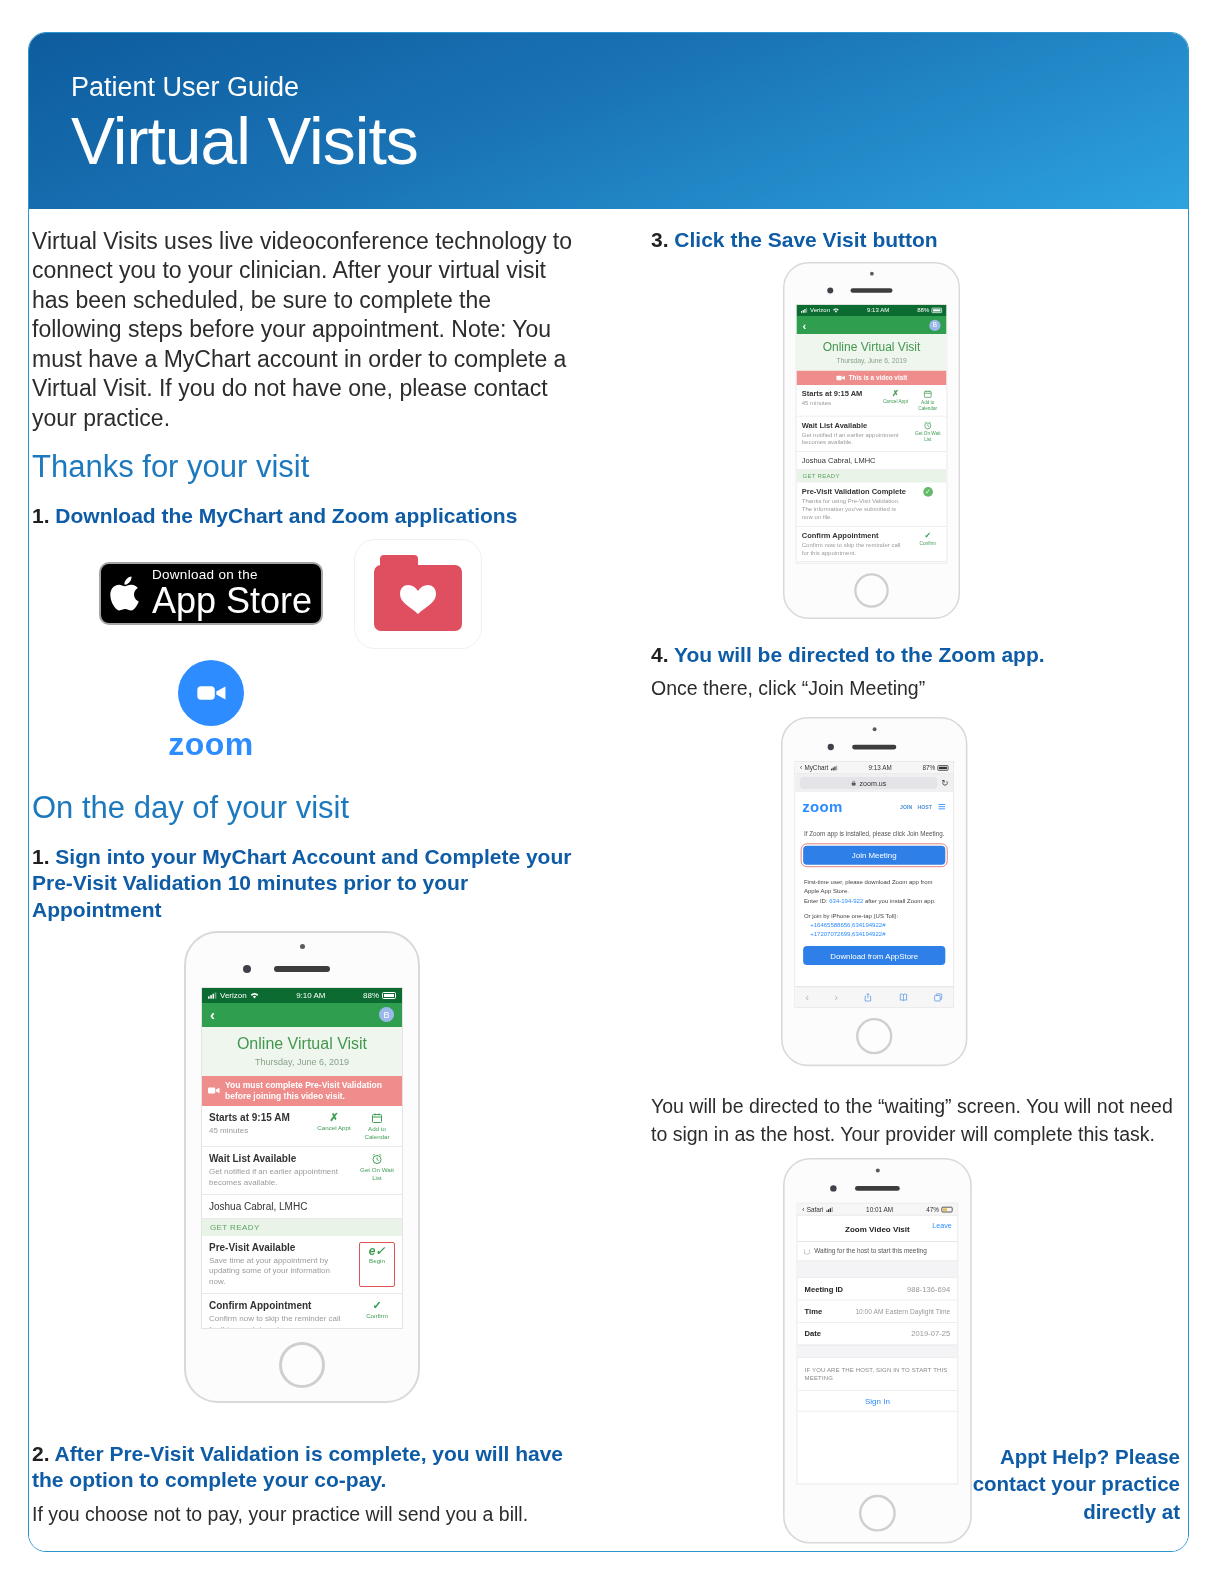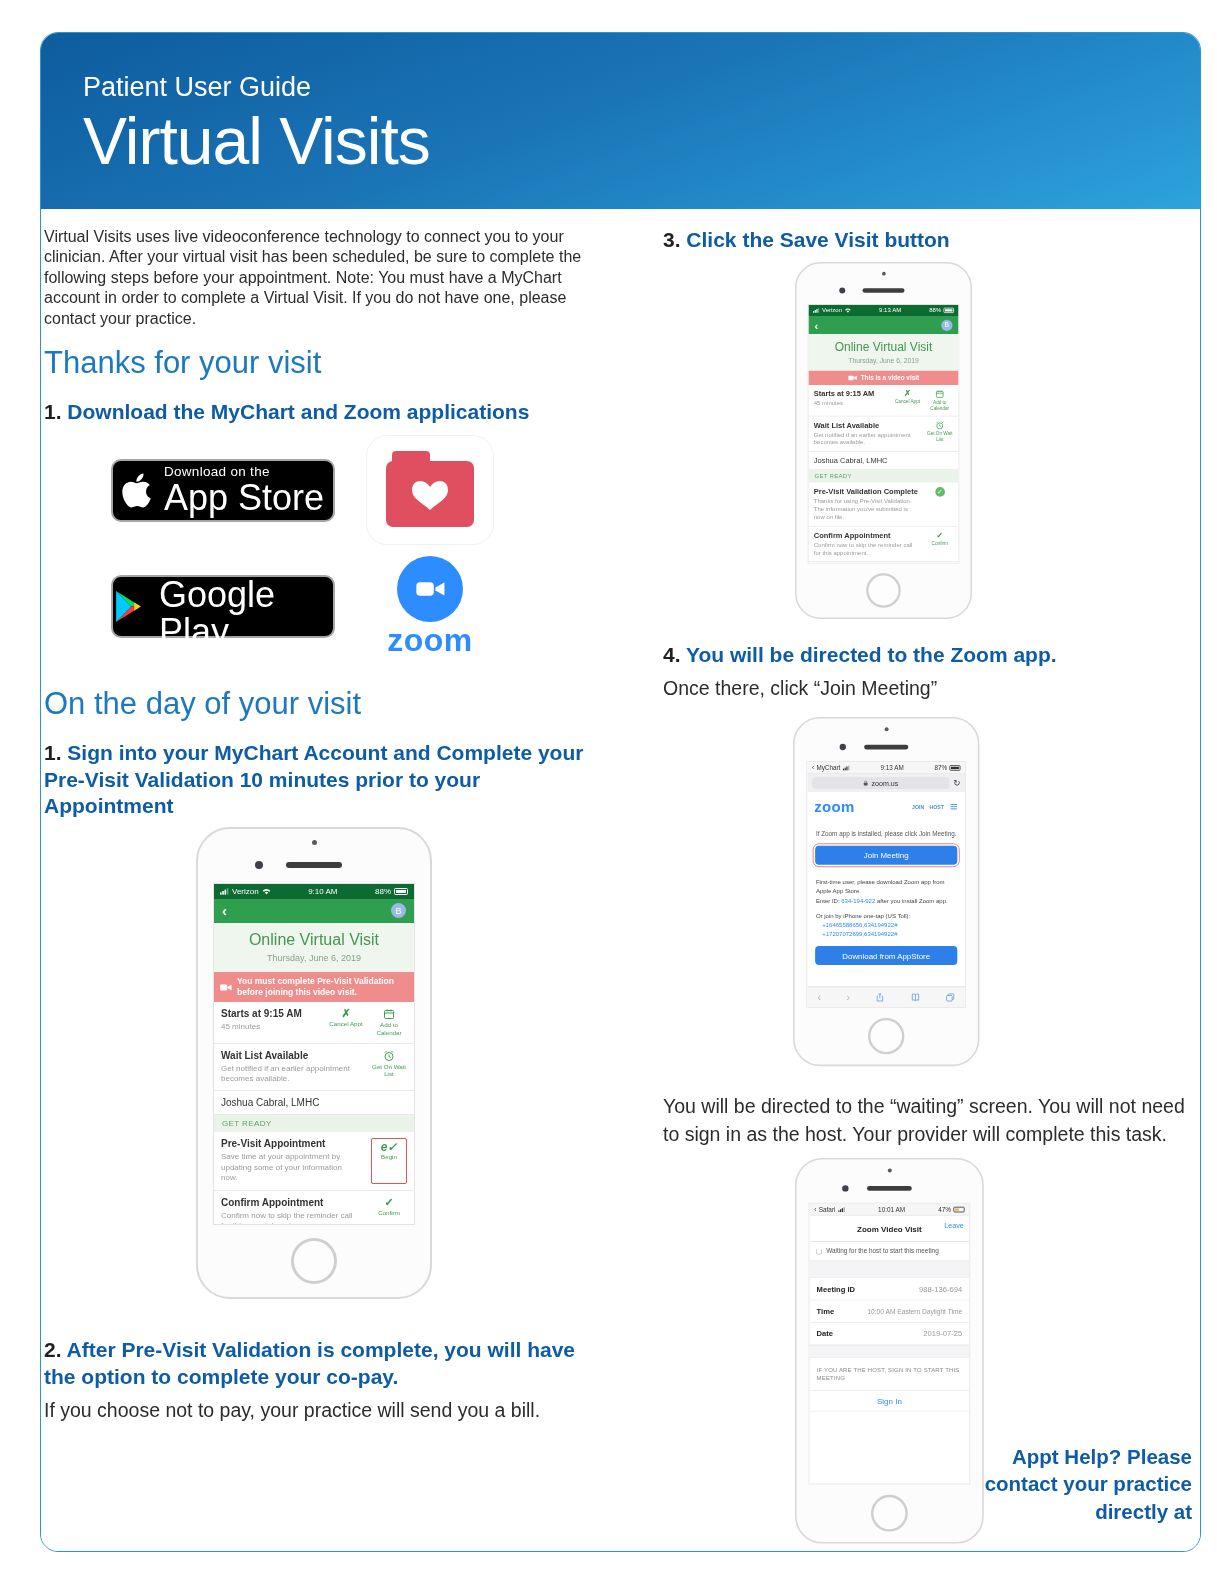--- a/index.html
+++ b/index.html
@@ -2,34 +2,34 @@
 <html><head>
 <meta charset="utf-8">
 <style>
   * { box-sizing: border-box; }
   html,body { margin:0; padding:0; }
   body {
     width:1217px; height:1579px; position:relative; overflow:hidden;
     background:#ffffff; font-family:"Liberation Sans", sans-serif; color:#2c2c2c;
   }
   .card {
-    position:absolute; left:40px; top:32px; width:1161px; height:1520px;
+    position:absolute; left:28px; top:32px; width:1161px; height:1520px;
     border:1px solid #2a95d1; border-radius:18px; overflow:hidden; background:#fff;
   }
   .hdr {
     height:176px; background:linear-gradient(160deg,#0d5c9e 0%, #1a74b6 45%, #2da3de 100%);
     padding:40px 0 0 42px; color:#fff;
   }
   .hdr-eyebrow { font-size:27px; line-height:1.1; }
   .hdr-title { font-size:66px; line-height:1.05; margin-top:4px; letter-spacing:-1px; }
   .content { position:relative; height:1344px; background:#fff; }
   .col { position:absolute; top:18px; }
   .col-left { left:3px; width:575px; }
   .col-right { left:622px; width:545px; }
-  .intro { width:548px; font-size:16px; line-height:1.28; margin:0 0 10px; }
+  .intro { width:548px; font-size:23px; line-height:1.28; margin:0 0 10px; }
   .h2 { font-size:31px; color:#1d79be; font-weight:400; margin:16px 0 18px; }
   .step { font-size:21px; font-weight:bold; color:#0e5ba6; line-height:1.27; margin:0 0 7px; }
   .stepnum { color:#231f20; }
   .body { font-size:19.5px; line-height:1.42; margin:0 0 8px; width:548px; }
   .waiting-note { margin-top:28px; width:528px; }
 
   
   .badges { display:grid; grid-template-columns:226px 152px; column-gap:18px; row-gap:12px;
             margin:10px 0 30px 66px; align-items:center; justify-items:center; }
   .store-badge { width:224px; height:63px; background:#000; border:2px solid #a5a5a5; border-radius:10px;
@@ -162,34 +162,20 @@
         </a>
 
         <div class="mychart-tile">
           <svg viewBox="0 0 96 86" width="96" height="86">
             <rect x="10" y="4" width="38" height="16" rx="4" fill="#e04f60"></rect>
             <rect x="4" y="14" width="88" height="66" rx="7" fill="#e04f60"></rect>
             <path d="M48 40 c -5 -9 -18 -8 -18 3 c 0 9 11 13 18 20 c 7 -7 18 -11 18 -20 c 0 -11 -13 -12 -18 -3 z" fill="#fff"></path>
           </svg>
         </div>
 
-        <a class="store-badge">
-          <span>
-            <svg viewBox="0 0 512 512" width="33" height="33">
-              <polygon points="48,16 430,256 282,256" fill="#00dd60"></polygon>
-              <polygon points="48,496 430,256 282,256" fill="#ff3a44"></polygon>
-              <polygon points="48,16 48,496 282,256" fill="#00c9ff"></polygon>
-              <polygon points="330,192 430,256 330,320" fill="#ffd500"></polygon>
-            </svg>
-          </span>
-          <span>
-            <div class="sb-l1 gp-l1">GET IT ON</div>
-            <div class="sb-l2">Google Play</div>
-          </span>
-        </a>
 
         <div class="zoom-badge">
           <div class="zoom-circle">
             <svg viewBox="0 0 100 100" width="38" height="38">
                 <rect x="14" y="32" width="46" height="36" rx="10" fill="#fff"></rect>
                 <path d="M64 46l24-13v34L64 54z" fill="#fff"></path>
               </svg>
           </div>
           <div class="zoom-word">zoom</div>
         </div>
@@ -275,21 +261,21 @@
                   </svg>
                 <span>Get On Wait List</span>
               </div>
             </div>
             <div class="mrowx">
                 <div class="mrt" style="font-weight:normal">Joshua Cabral, LMHC</div>
               </div>
             <div class="msection">GET READY</div>
             <div class="mrowx">
               <div>
-                <div class="mrt">Pre-Visit Appointment</div>
+                <div class="mrt">Pre-Visit Available</div>
                 <div class="mrs" style="width:135px">Save time at your appointment by updating some of your information now.</div>
               </div>
               <div class="mact begin-box"><span class="echeck">e✓</span><span>Begin</span></div>
             </div>
             <div class="mrowx">
               <div>
                 <div class="mrt">Confirm Appointment</div>
                 <div class="mrs" style="width:135px">Confirm now to skip the reminder call for this appointment.</div>
               </div>
               <div class="mact"><span class="mact-ic" style="color:#2f9e4e">✓</span><span>Confirm</span></div>

